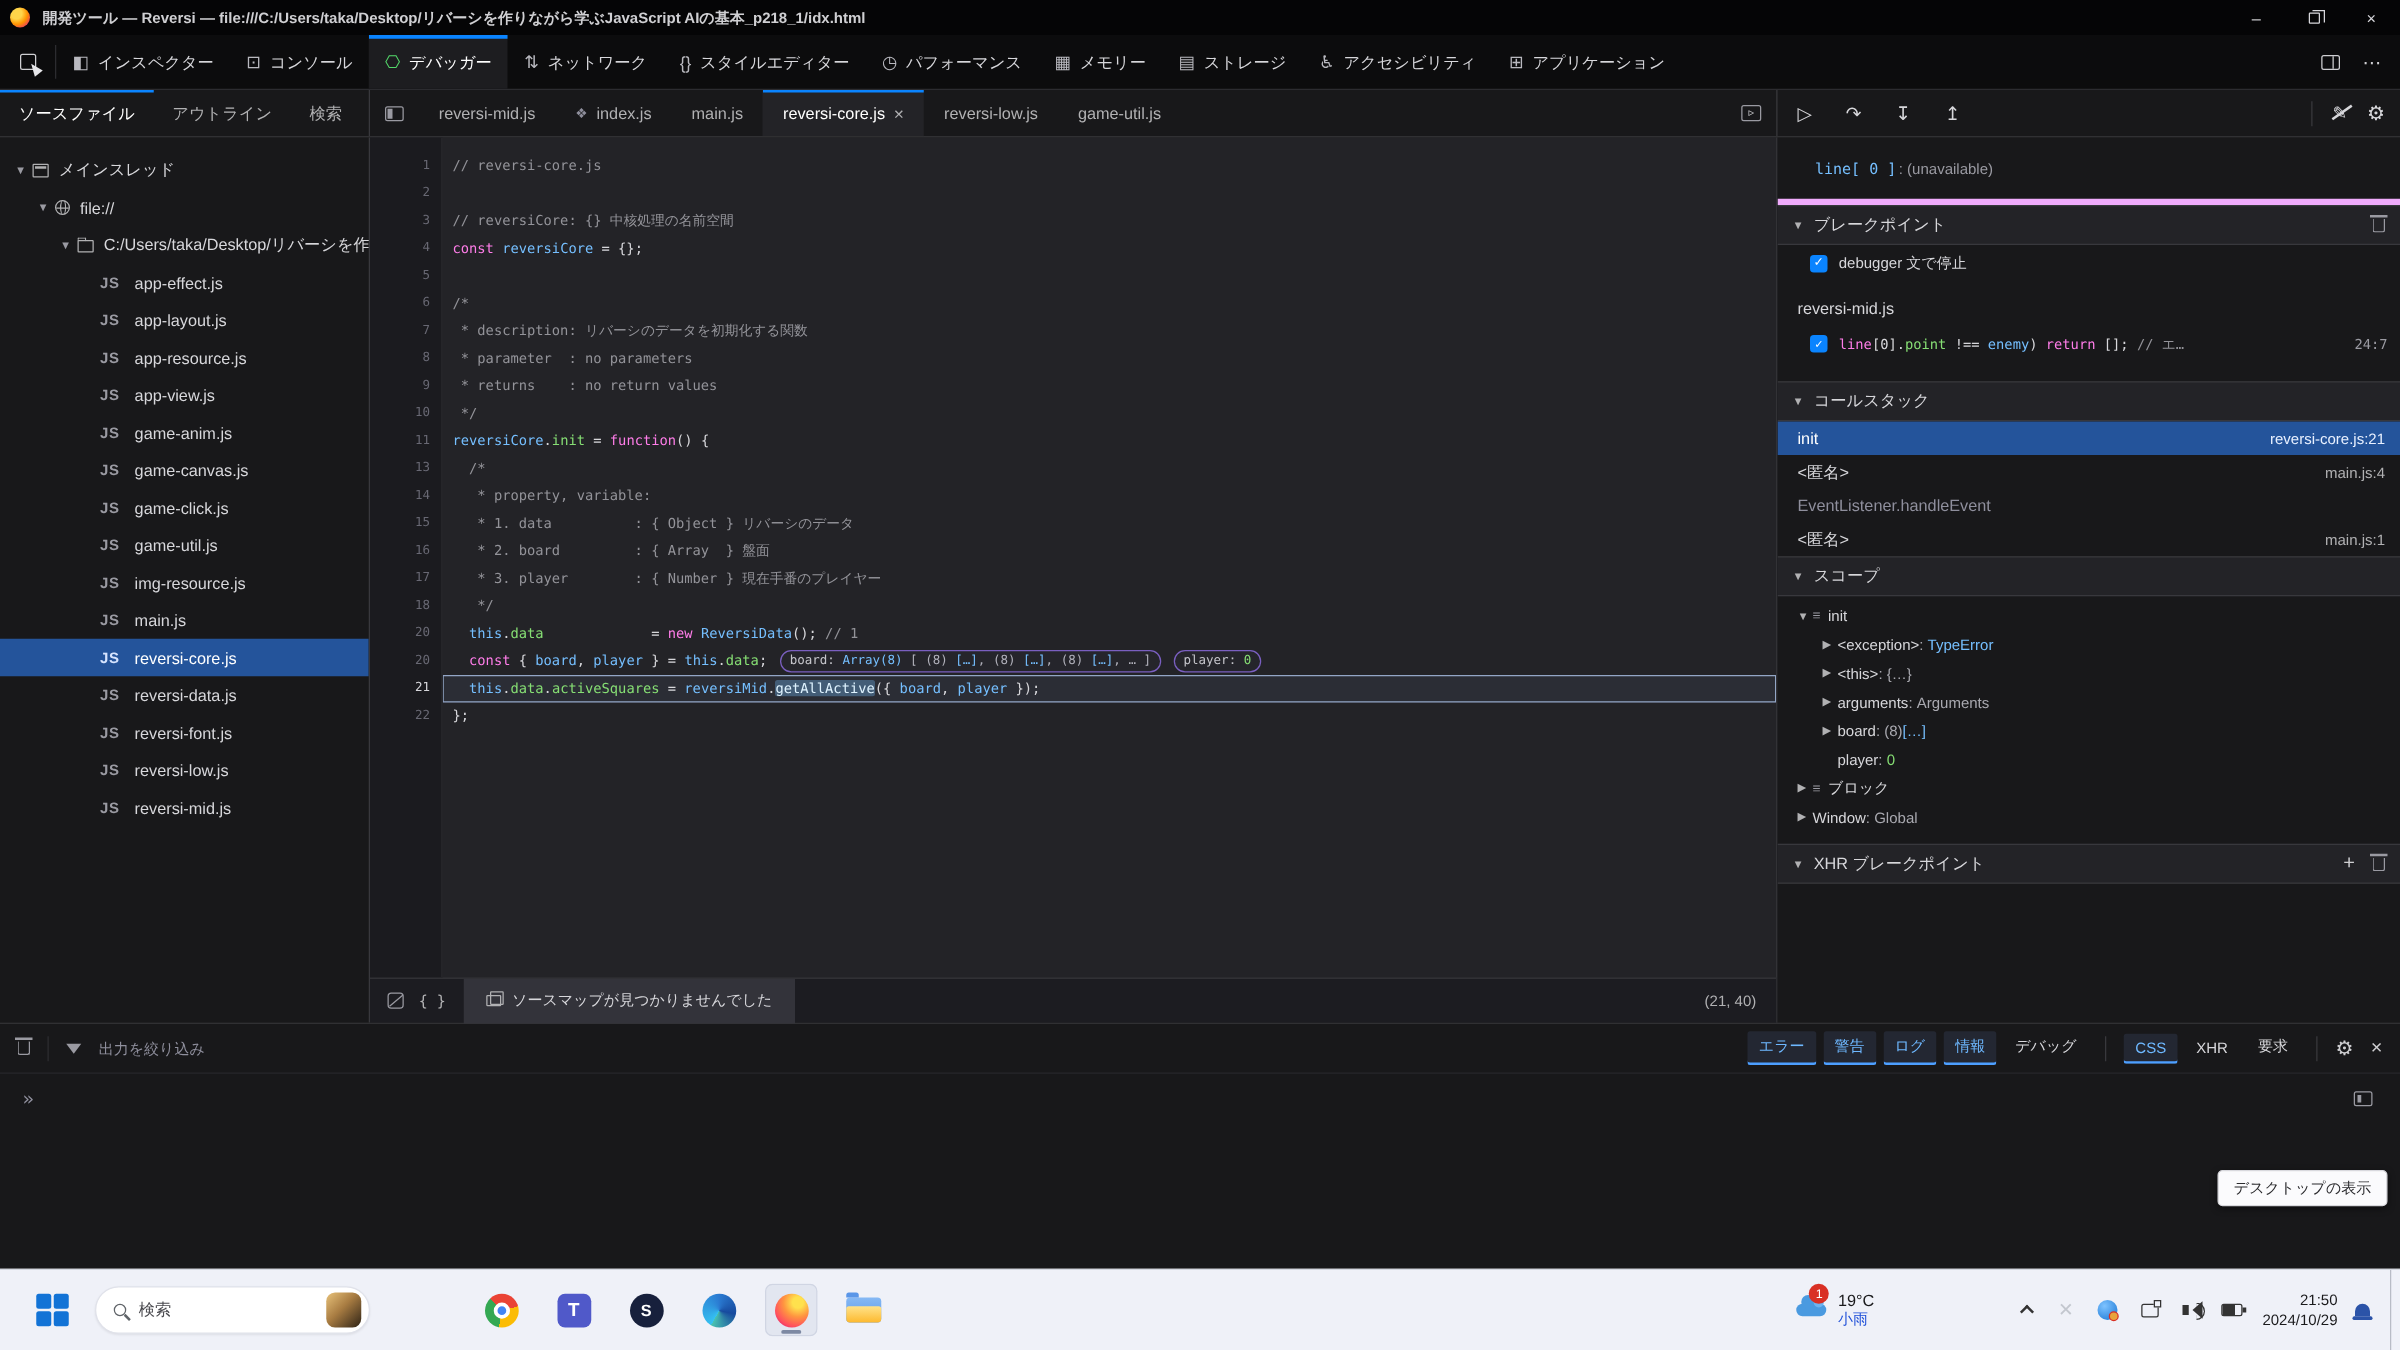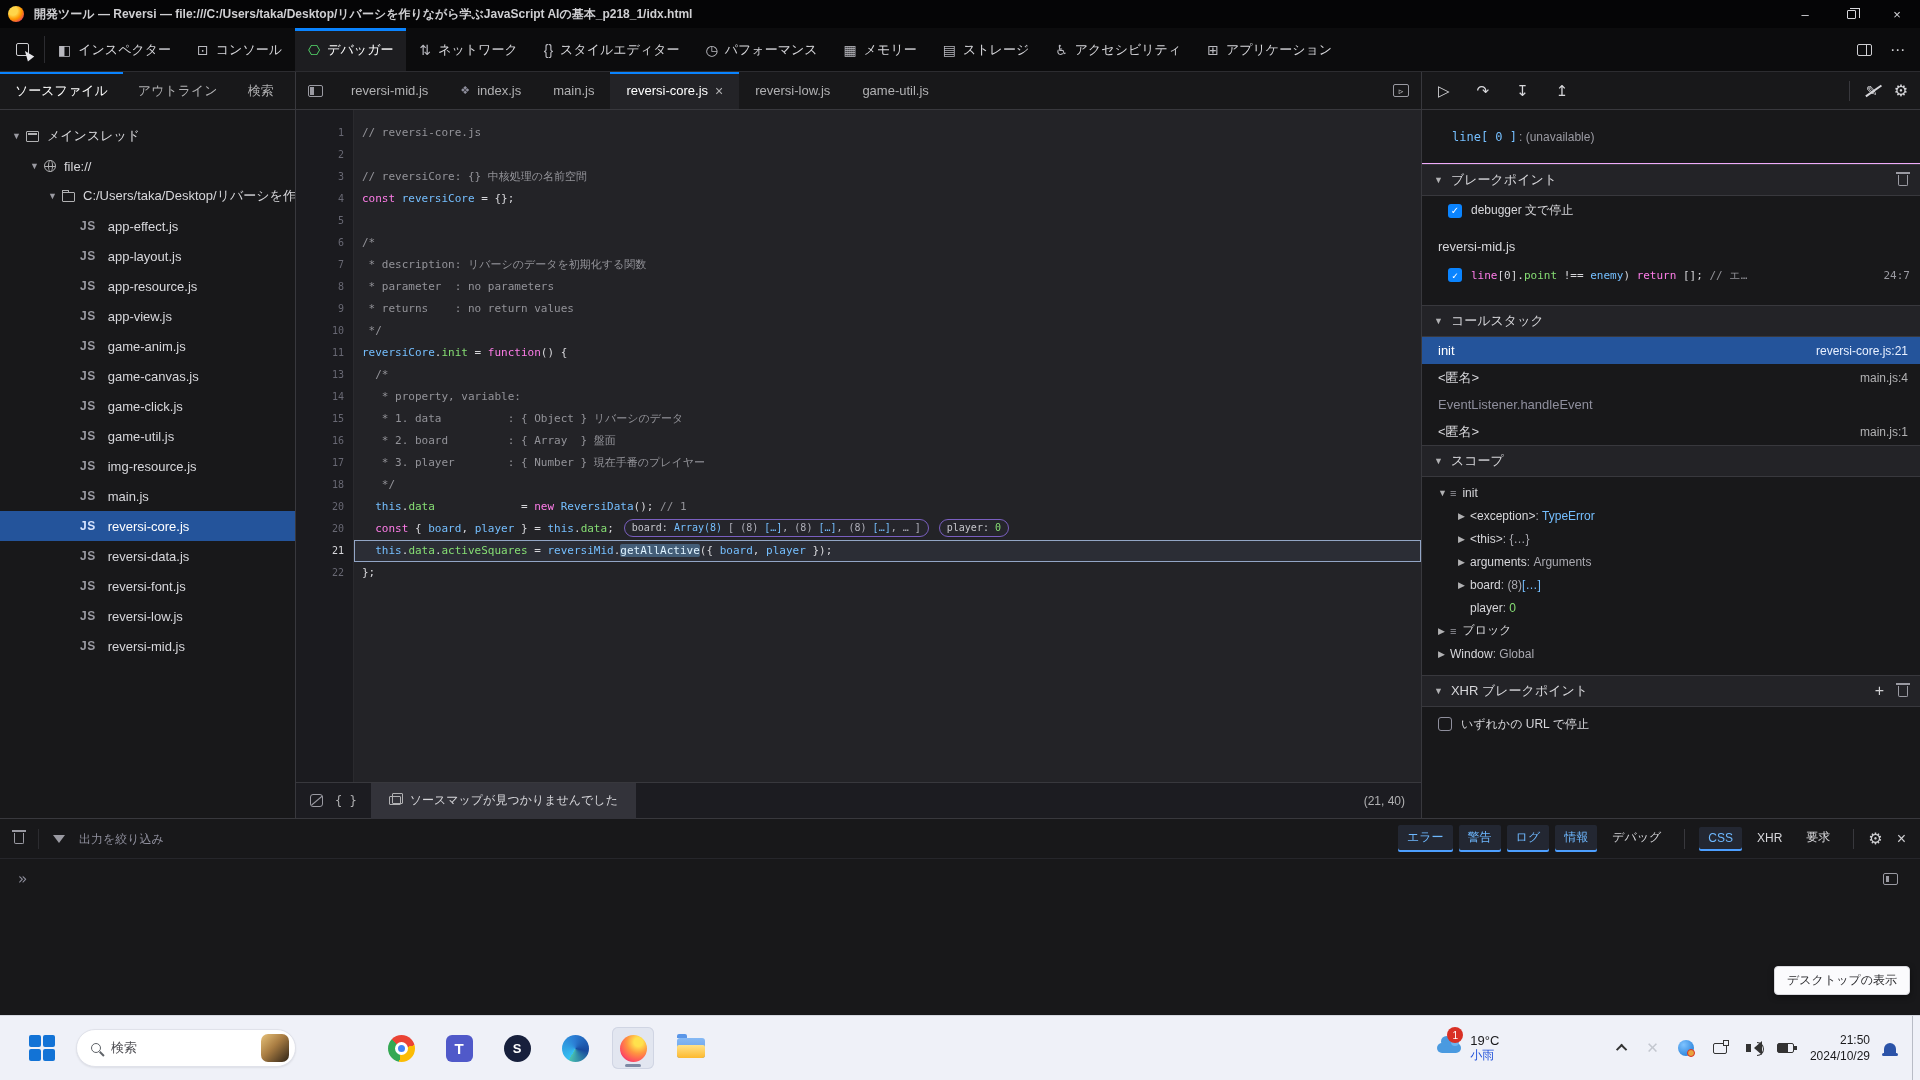--- a/index.html
+++ b/index.html
@@ -98,21 +98,21 @@
   .ef-ic1 { width:13px; height:13px; border:1px solid #9a9aa2; border-radius:3px; margin:0 12px 0 14px; position:relative; }
   .ef-ic1::after { content:""; position:absolute; left:-1px; top:5px; width:14px; height:1px; background:#9a9aa2; transform:rotate(-40deg); }
   .ef-br { font-family:"DejaVu Sans Mono",monospace; font-size:12px; margin-right:14px; color:#b1b1b3; }
   .ef-chip { height:36px; display:flex; align-items:center; gap:9px; background:#33333a; padding:0 18px; color:#d7d7db; font-size:12px; }
   .ef-stack { width:12px; height:9px; border:1px solid #b1b1b3; border-radius:1px; position:relative; }
   .ef-stack::before { content:""; position:absolute; left:2px; top:-4px; right:-3px; height:9px; border:1px solid #b1b1b3; border-radius:1px; }
   .ef-cur { margin-left:auto; padding-right:16px; font-size:12px; color:#b1b1b3; }
 
   
   .rpanel { flex:1; background:#18181a; overflow:hidden; color:#d7d7db; }
-  .watch-row { height:54px; display:flex; align-items:center; padding-left:30px; font-size:12px; border-bottom:1px solid #f0abfc; }
+  .watch-row { height:54px; display:flex; align-items:center; padding-left:30px; font-size:12px; border-bottom:5px solid #f0abfc; }
   .watch-row .we { color:#75bfff; font-family:"DejaVu Sans Mono",monospace; }
   .watch-row .wu { color:#9a9aa2; margin-left:2px; }
   .sect-h { height:32px; background:#232327; border-top:1px solid #38383d; border-bottom:1px solid #38383d;
     display:flex; align-items:center; padding:0 12px; font-size:13px; position:relative; }
   .sect-h .arr { font-size:9px; color:#b1b1b3; margin-right:8px; }
   .sect-icons { position:absolute; right:12px; display:flex; gap:14px; align-items:center; }
   .plus { font-size:16px; color:#cfcfd2; }
   .i-trash { width:10px; height:11px; border:1px solid #9a9aa2; border-top:none; border-radius:0 0 2px 2px; position:relative; display:inline-block; }
   .i-trash::before { content:""; position:absolute; top:-3px; left:-3px; right:-3px; height:2px; background:#9a9aa2; }
   .opt-row { height:29px; display:flex; align-items:center; gap:9px; padding-left:26px; font-size:12px; }
@@ -146,21 +146,21 @@
   .fdiv { width:1px; height:20px; background:#38383d; margin:0 8px; }
   .cbar-right .g-gear { color:#cfcfd2; }
   .cbar-right .x { color:#cfcfd2; font-size:16px; margin-left:8px; }
   .cinput { height:40px; display:flex; align-items:center; border-top:1px solid #26262b; color:#8f8f9d; }
   .cinput .pr { font-size:15px; padding-left:18px; }
   .i-edtg { margin-left:auto; margin-right:22px; width:15px; height:12px; border:1px solid #9a9aa2; border-radius:2px; position:relative; }
   .i-edtg::after { content:""; position:absolute; left:2px; top:2px; bottom:2px; width:3px; background:#9a9aa2; }
   .crest { height:117px; background:#18181a; }
 
   
-  .dtip { position:absolute; right:10px; top:966px; background:#fbfbfd; border:1px solid #d9d9de; border-radius:4px;
+  .dtip { position:absolute; right:10px; top:936px; background:#fbfbfd; border:1px solid #d9d9de; border-radius:4px;
     box-shadow:0 2px 6px rgba(0,0,0,.4); padding:5px 12px; font-size:12px; color:#2b2b2e; }
 
   
   .taskbar { position:absolute; left:0; right:0; bottom:0; height:65px; background:#eff1f8; border-top:1px solid #d5d8e1;
     display:flex; align-items:center; }
   .start { width:40px; height:40px; margin-left:22px; display:flex; align-items:center; justify-content:center; border-radius:6px; }
   .start .grid { display:grid; grid-template-columns:12px 12px; grid-template-rows:12px 12px; gap:2px; }
   .start .grid i { background:#1273d6; border-radius:2px; }
   .searchpill { margin-left:14px; width:220px; height:38px; background:#fff; border:1px solid #e0e2ea; border-radius:19px;
     display:flex; align-items:center; gap:10px; padding:0 6px 0 14px; box-shadow:0 1px 2px rgba(0,0,0,.08); }
@@ -609,24 +609,20 @@
         </div>
 
       <div class="sect-h">
         <span class="arr">▼</span>
         <span>XHR ブレークポイント</span>
         <span class="sect-icons">
           <span class="plus">+</span>
           <span class="i-trash"></span>
         </span>
       </div>
-      <div class="xhr-row">
-        <span class="cb off"></span>
-        <span>いずれかの URL で停止</span>
-      </div>
     </div>
   </div>
 
   <div class="cbar">
     <div class="cbar-left">
       <span class="i-trash"></span>
       <span class="vdiv" style="height:20px;"></span>
       <span class="i-funnel"></span>
       <input class="filter-input" placeholder="出力を絞り込み" style="">
     </div>

